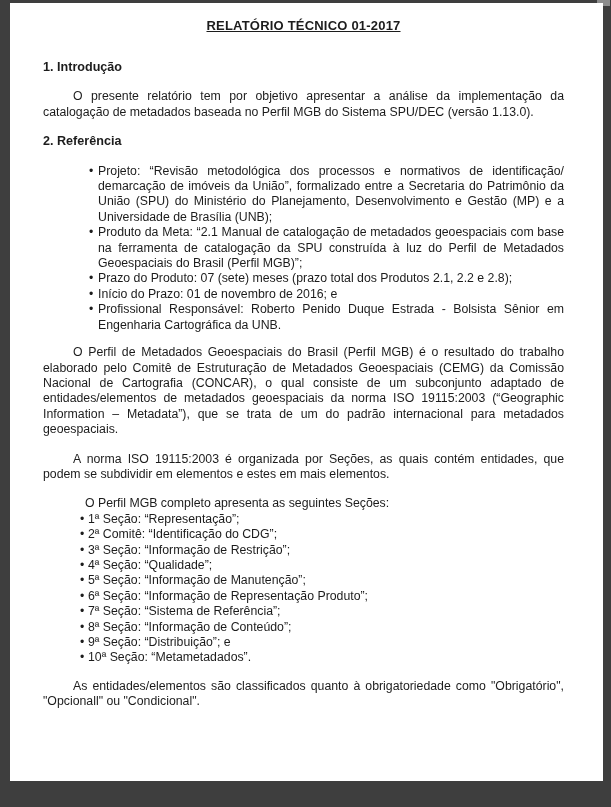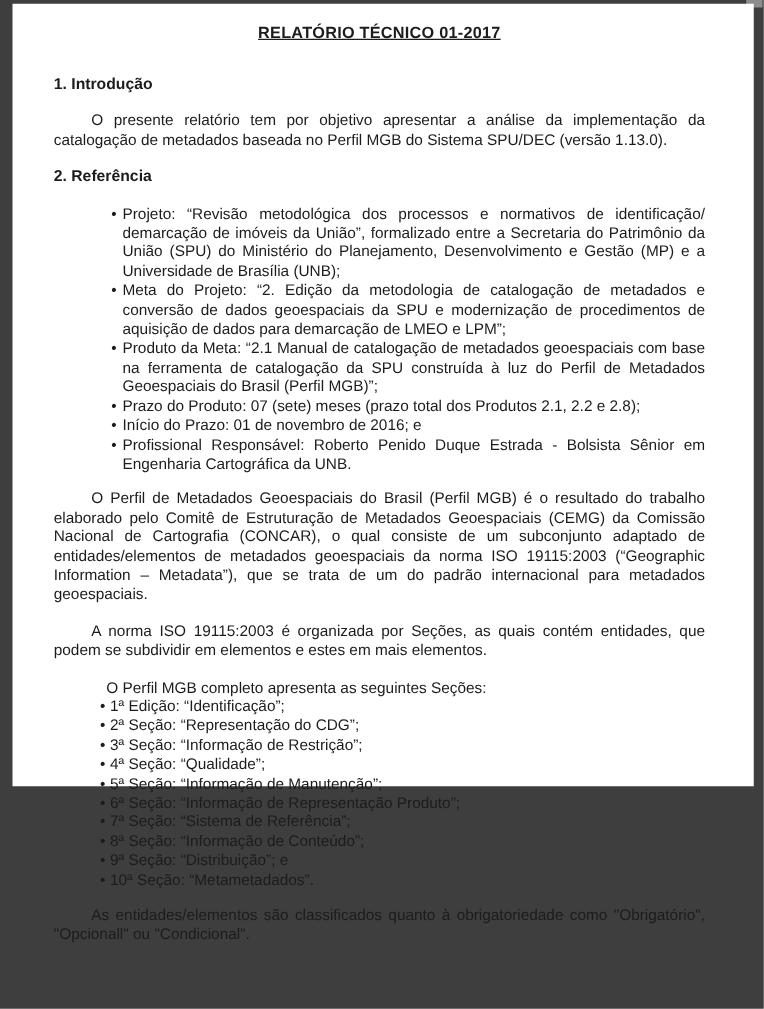--- a/index.html
+++ b/index.html
@@ -14,21 +14,21 @@
     position: relative;
     font-family: "Liberation Sans", "DejaVu Sans", sans-serif;
     color: var(--text);
     overflow: hidden;
   }
   .page {
     position: absolute;
     left: 10px;
     top: 3px;
     width: 593px;
-    height: 626px;
+    height: 778px;
     background: var(--page-bg);
     padding: 15px 39px 0 33px;
   }
   .corner-notch {
     position: absolute;
     right: 1px;
     top: 0;
     width: 13px;
     height: 6px;
     background: #8d8d8d;
@@ -92,34 +92,33 @@
 <div class="page doc">
 
   <h1 class="title">RELATÓRIO TÉCNICO 01-2017</h1>
 
   <h2 class="heading">1. Introdução</h2>
   <p class="para">O presente relatório tem por objetivo apresentar a análise da implementação da catalogação de metadados baseada no Perfil MGB do Sistema SPU/DEC (versão 1.13.0).</p>
 
   <h2 class="heading">2. Referência</h2>
   <ul class="ref-list">
     <li>Projeto: “Revisão metodológica dos processos e normativos de identificação/ demarcação de imóveis da União”, formalizado entre a Secretaria do Patrimônio da União (SPU) do Ministério do Planejamento, Desenvolvimento e Gestão (MP) e a Universidade de Brasília (UNB);</li>
-    <li>Meta do Projeto: “2. Edição da metodologia de catalogação de metadados e conversão de dados geoespaciais da SPU e modernização de procedimentos de aquisição de dados para demarcação de LMEO e LPM”;</li>
     <li>Produto da Meta: “2.1 Manual de catalogação de metadados geoespaciais com base na ferramenta de catalogação da SPU construída à luz do Perfil de Metadados Geoespaciais do Brasil (Perfil MGB)”;</li>
     <li>Prazo do Produto: 07 (sete) meses (prazo total dos Produtos 2.1, 2.2 e 2.8);</li>
     <li>Início do Prazo: 01 de novembro de 2016; e</li>
     <li>Profissional Responsável: Roberto Penido Duque Estrada - Bolsista Sênior em Engenharia Cartográfica da UNB.</li>
   </ul>
 
   <p class="para">O Perfil de Metadados Geoespaciais do Brasil (Perfil MGB) é o resultado do trabalho elaborado pelo Comitê de Estruturação de Metadados Geoespaciais (CEMG) da Comissão Nacional de Cartografia (CONCAR), o qual consiste de um subconjunto adaptado de entidades/elementos de metadados geoespaciais da norma ISO 19115:2003 (“Geographic Information – Metadata”), que se trata de um do padrão internacional para metadados geoespaciais.</p>
   <p class="para">A norma ISO 19115:2003 é organizada por Seções, as quais contém entidades, que podem se subdividir em elementos e estes em mais elementos.</p>
 
   <p class="list-intro">O Perfil MGB completo apresenta as seguintes Seções:</p>
   <ul class="mgb-list">
-    <li>1ª Edição: “Identificação”;</li>
-    <li>2ª Seção: “Representação do CDG”;</li>
+    <li>1ª Seção: “Representação”;</li>
+    <li>2ª Comitê: “Identificação do CDG”;</li>
     <li>3ª Seção: “Informação de Restrição”;</li>
     <li>4ª Seção: “Qualidade”;</li>
     <li>5ª Seção: “Informação de Manutenção”;</li>
     <li>6ª Seção: “Informação de Representação Produto”;</li>
     <li>7ª Seção: “Sistema de Referência”;</li>
     <li>8ª Seção: “Informação de Conteúdo”;</li>
     <li>9ª Seção: “Distribuição”; e</li>
     <li>10ª Seção: “Metametadados”.</li>
   </ul>
 

